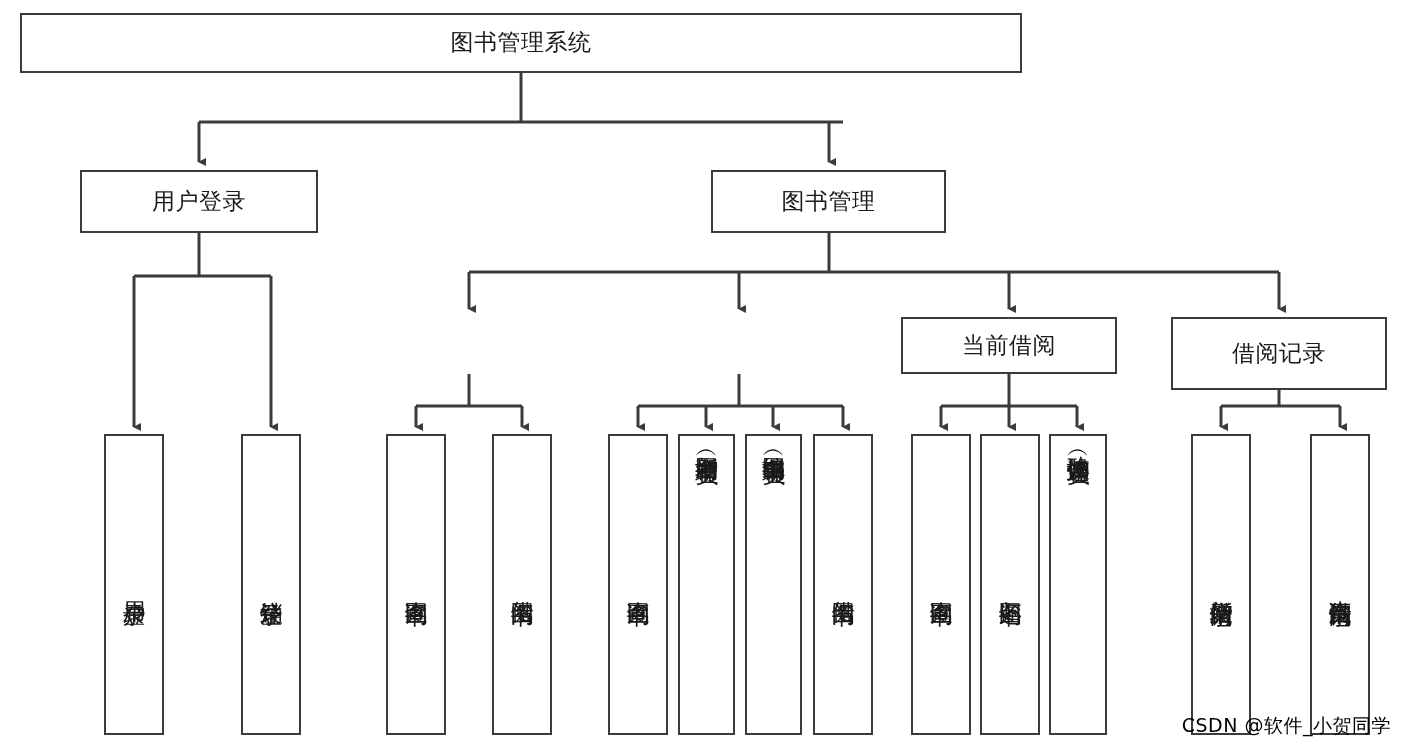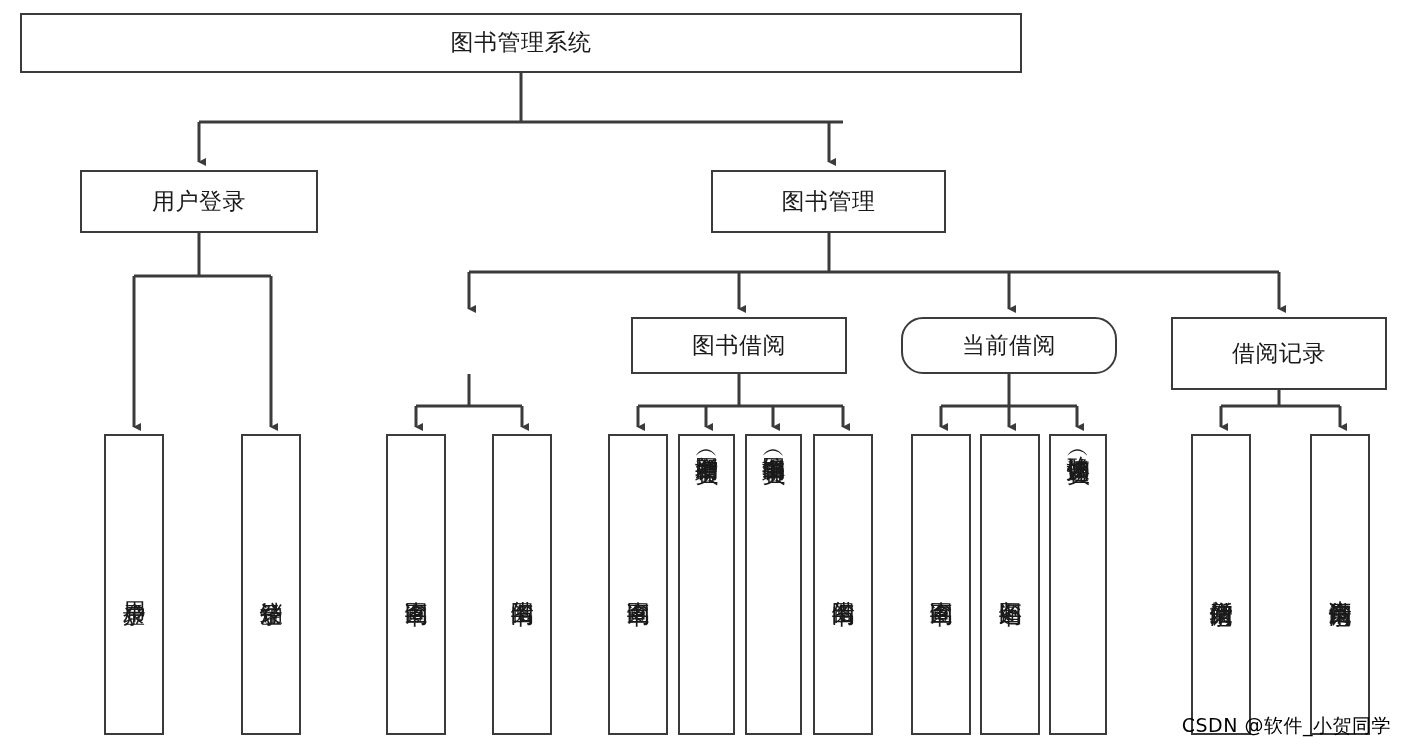--- a/index.html
+++ b/index.html
@@ -130,24 +130,21 @@
     <span class="node-label">图书管理系统</span>
   </div>
 
   <div class="node horiz" style="left:80px; top:170px; width:238px; height:63px;">
     <span class="node-label">用户登录</span>
   </div>
   <div class="node horiz" style="left:711px; top:170px; width:235px; height:63px;">
     <span class="node-label">图书管理</span>
   </div>
 
-  <div class="node horiz" style="left:631px; top:317px; width:216px; height:57px;">
-    <span class="node-label">图书借阅</span>
-  </div>
-  <div class="node horiz" style="left:901px; top:317px; width:216px; height:57px;border-radius:22px;">
+  <div class="node horiz" style="left:901px; top:317px; width:216px; height:57px;">
     <span class="node-label">当前借阅</span>
   </div>
   <div class="node horiz" style="left:1171px; top:317px; width:216px; height:73px;">
     <span class="node-label">借阅记录</span>
   </div>
 
   <div class="node vert centered" style="left:104px; top:434px; width:60px; height:301px;">
     <span class="node-label">用户登录</span>
   </div>
   <div class="node vert centered" style="left:241px; top:434px; width:60px; height:301px;">

